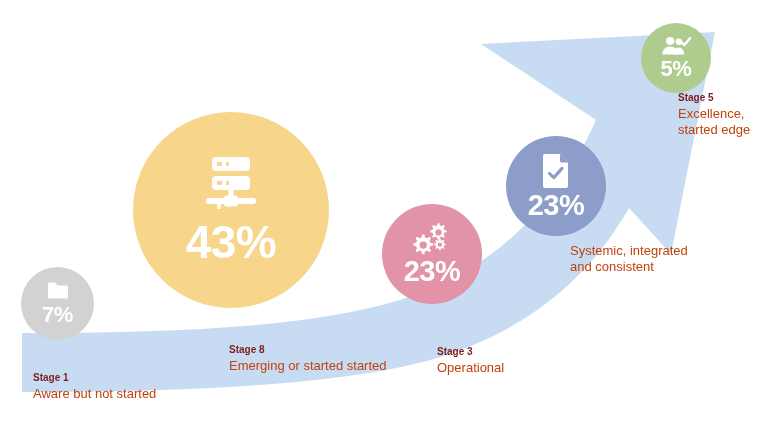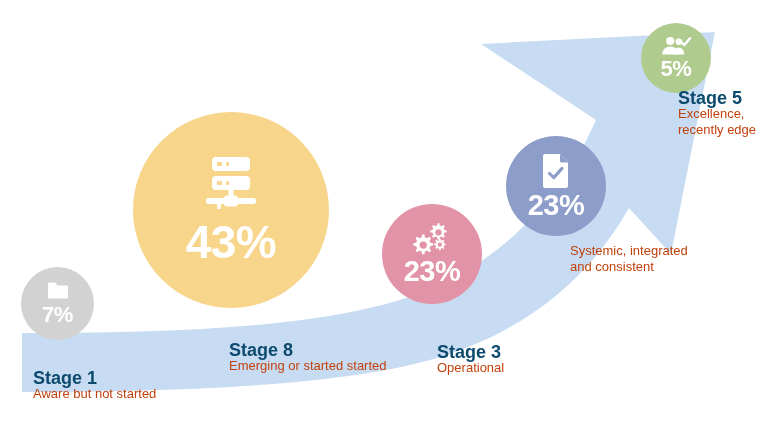--- a/index.html
+++ b/index.html
@@ -15,21 +15,21 @@
     display:flex;flex-direction:column;align-items:center;justify-content:center;
     box-sizing:border-box;
   }
   .bubble .pct{
     color:#ffffff;font-weight:700;line-height:1;
     letter-spacing:-0.5px;
   }
   .bubble .ico{display:block;}
   .label{position:absolute;}
   .label .ttl{
-    font-size:18px;font-weight:700;color:#0c4a6e;line-height:16px;
+    font-size:10px;font-weight:700;color:#7f1d1d;line-height:16px;
     white-space:nowrap;
   }
   .label .sub{
     font-size:13px;font-weight:400;color:#c2410c;line-height:16px;
   }
 </style>
 </head>
 <body>
 
 <div id="stage">
@@ -118,16 +118,16 @@
         <circle cx="17.8" cy="5.8" r="3.3"></circle>
         <path d="M12.4 18.5 C12.4 14.4 14.6 11.5 17.8 11.5 C21.0 11.5 23.2 14.4 23.2 18.5 Z"></path>
         <path d="M20.6 6.4 L23.4 9.1 L29.0 2.2" fill="none" stroke="#ffffff" stroke-width="2.4" stroke-linecap="round" stroke-linejoin="round"></path>
       </g>
     </svg>
     <span class="pct" style="font-size:22px;margin-top:2px;">5%</span>
   </div>
   <div class="label" style="left:678px;top:90px;">
     <div class="ttl">Stage 5</div>
     <div class="sub">Excellence,</div>
-    <div class="sub">recently edge</div>
+    <div class="sub">started edge</div>
   </div>
 
 </div>
 
 </body></html>

